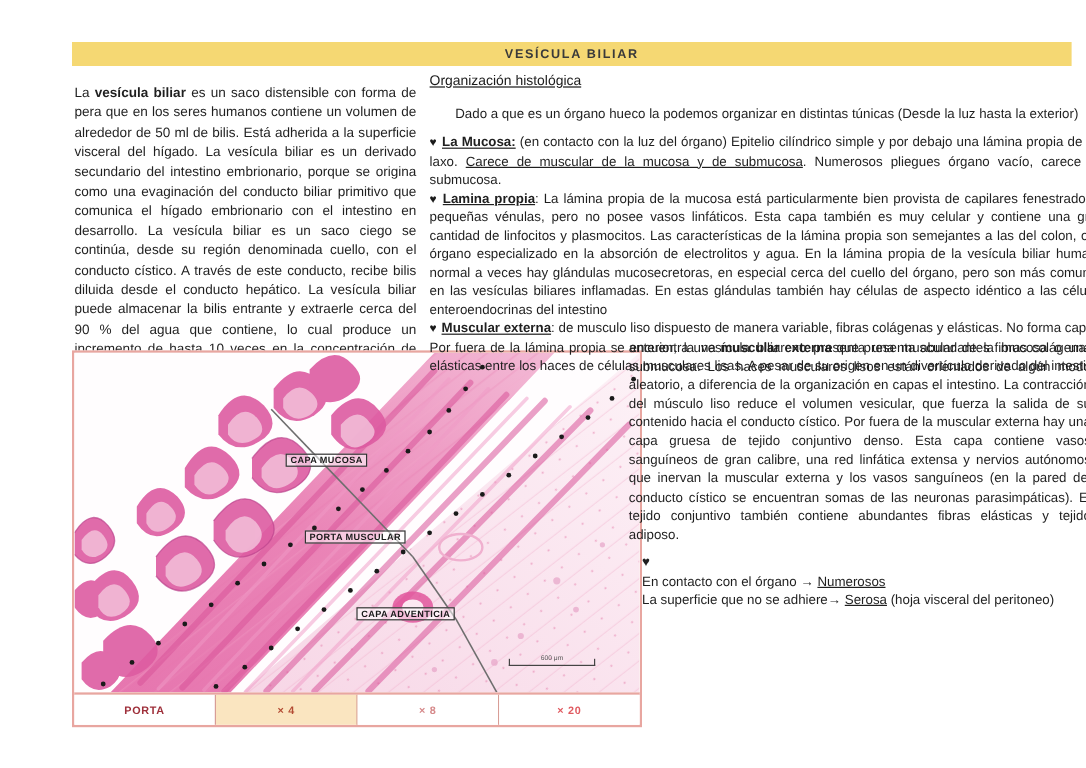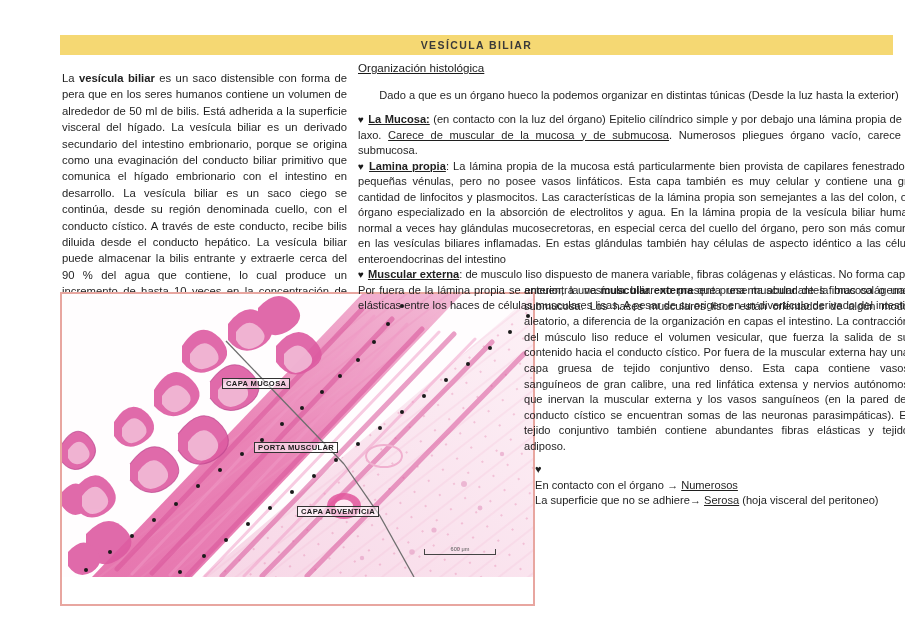--- a/index.html
+++ b/index.html
@@ -84,21 +84,21 @@
     background: rgba(255,255,255,0.55);
     border: 1px solid #333;
     padding: 0px 3px;
     font-size: 7.6px;
     font-weight: 700;
     letter-spacing: 0.35px;
     color: #1a1a1a;
     white-space: nowrap;
     font-family: "Liberation Sans", sans-serif;
   }
-  .label-mucosa   { left: 160px; top: 84px; text-align: center; }
+  .label-mucosa   { left: 176px; top: 84px; text-align: center; }
   .label-muscular { left: 192px; top: 148px; }
   .label-advent   { left: 235px; top: 212px; }
 
   .scalebar {
     position: absolute;
     left: 362px;
     top: 253px;
     width: 72px;
     height: 11px;
   }
@@ -387,20 +387,26 @@
       <div class="img-label label-advent">CAPA ADVENTICIA</div>
 
       <div class="scalebar">
         <div class="bar"></div>
         <div class="tick-l"></div>
         <div class="tick-r"></div>
         <div class="scale-text">600 μm</div>
       </div>
     </div>
 
+    <div class="mag-bar">
+      <div class="mag-cell porta">PORTA</div>
+      <div class="mag-cell active">× 4</div>
+      <div class="mag-cell x8">× 8</div>
+      <div class="mag-cell x20">× 20</div>
+    </div>
   </div>
 
   <div class="right-col">
     <div class="rc-heading">Organización histológica</div>
     <div class="rc-intro">Dado a que es un órgano hueco la podemos organizar en distintas túnicas (Desde la luz hasta la exterior)</div>
 
     <div class="bullet-block">
       <span class="bullet-glyph">♥</span><u class="u"><b class="b">La Mucosa:</b></u><span> (en contacto con la luz del órgano) Epitelio cilíndrico simple y por debajo una lámina propia de TC laxo. </span><u class="u">Carece de muscular de la mucosa y de submucosa</u><span>. Numerosos pliegues órgano vacío, carece de submucosa.</span>
     </div>
 

